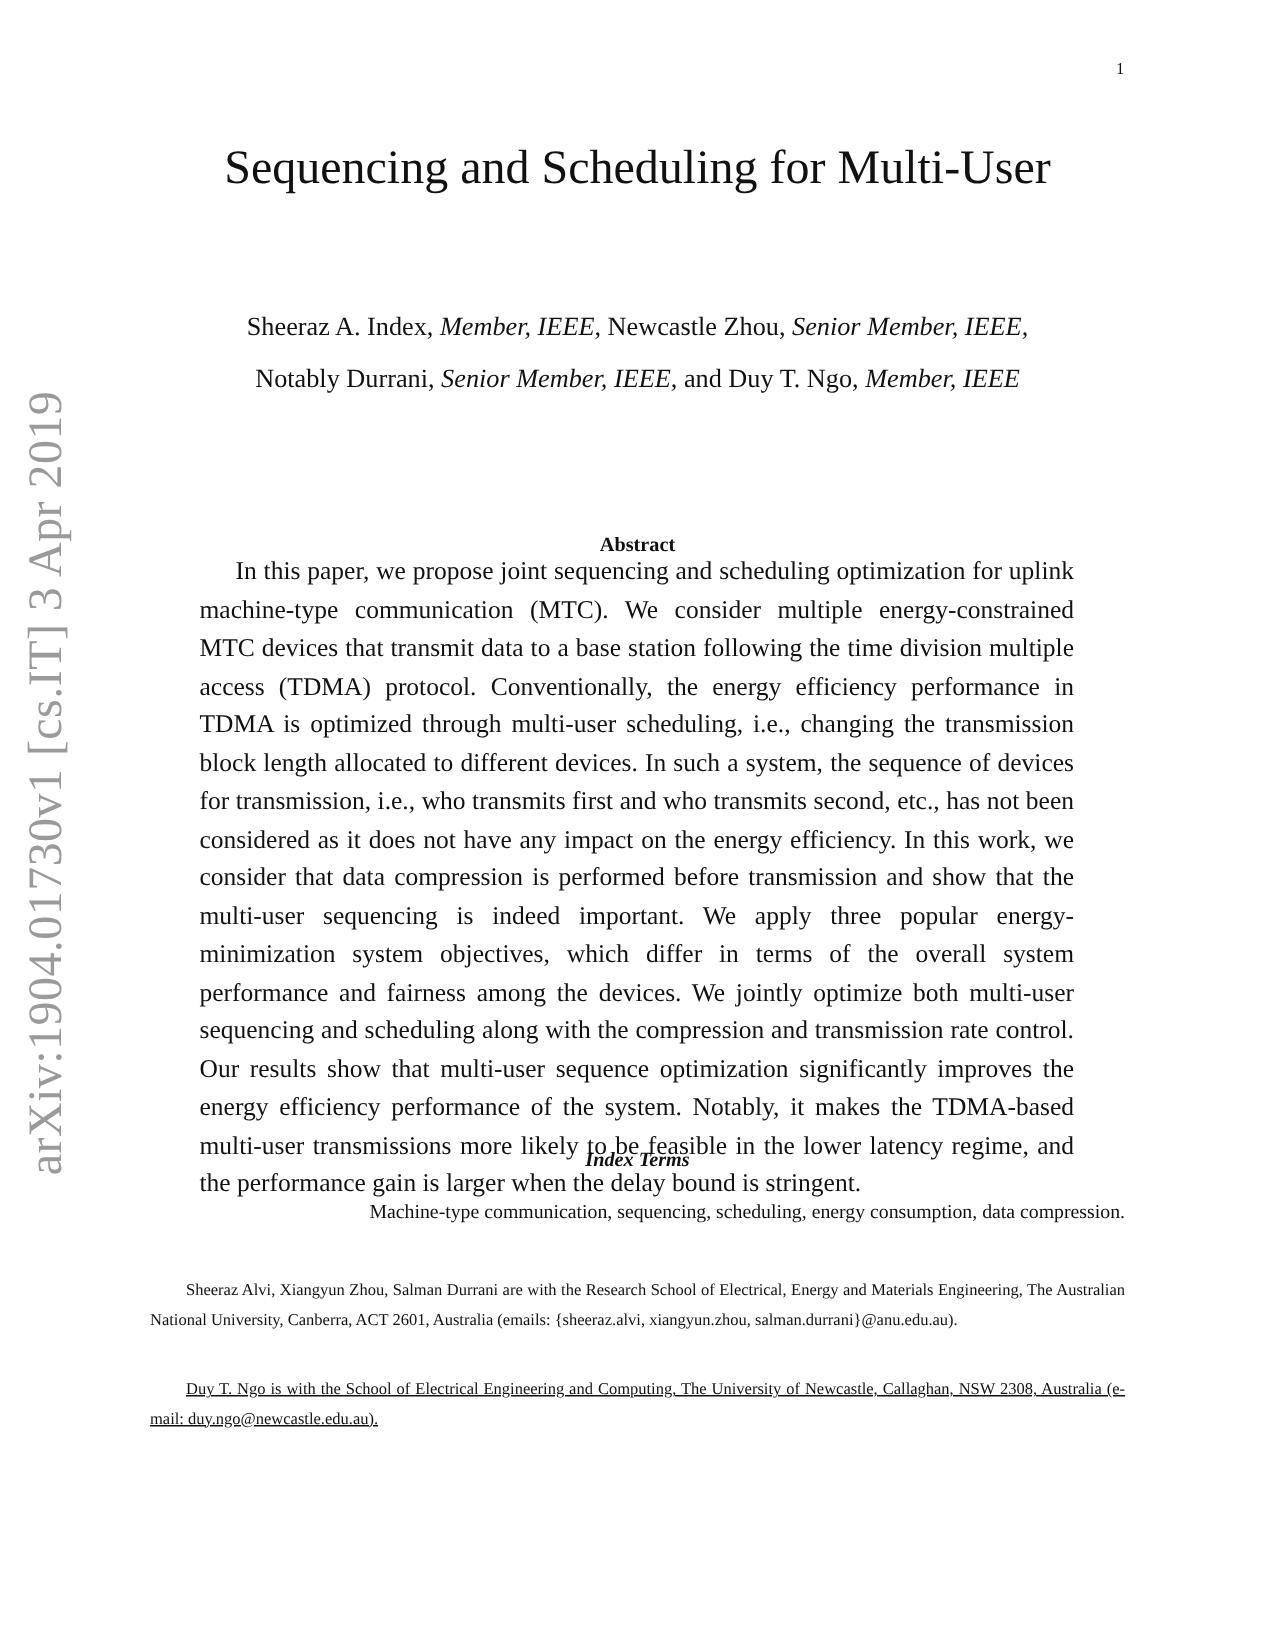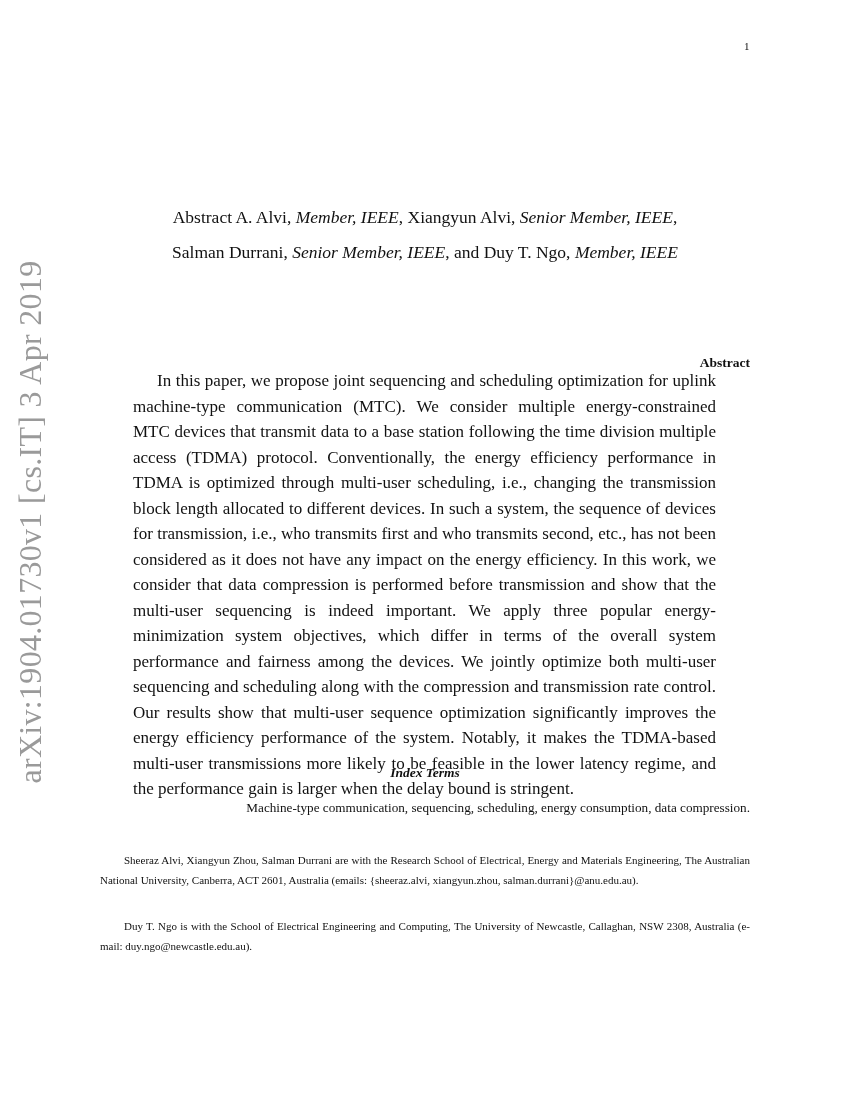--- a/index.html
+++ b/index.html
@@ -25,31 +25,32 @@
               line-height:19.5px; text-align:justify; text-indent:24px; }
 </style>
 </head>
 <body>
 
 <div class="page-num">1</div>
 
 <div class="arxiv">arXiv:1904.01730v1  [cs.IT]  3 Apr 2019</div>
 
 <div class="title">
+  <div>Sequencing and Scheduling for Multi-User</div>
 </div>
 
 <div class="authors">
   <div>
-    <span>Abstract A. Alvi, </span><i>Member, IEEE</i><span>, </span><span>Xiangyun Alvi, </span><i>Senior Member, IEEE</i><span>,</span>
+    <span>Sheeraz A. Index, </span><i>Member, IEEE</i><span>, </span><span>Newcastle Zhou, </span><i>Senior Member, IEEE</i><span>,</span>
   </div>
   <div>
-    <span>Salman Durrani, </span><i>Senior Member, IEEE</i><span>, and </span><span>Duy T. Ngo, </span><i>Member, IEEE</i>
+    <span>Notably Durrani, </span><i>Senior Member, IEEE</i><span>, and </span><span>Duy T. Ngo, </span><i>Member, IEEE</i>
   </div>
 </div>
 
-<div class="section-head" style="top:355px;text-align:right;">Abstract</div>
+<div class="section-head" style="top:355px;">Abstract</div>
 <div class="abstract-body">In this paper, we propose joint sequencing and scheduling optimization for uplink machine-type communication (MTC). We consider multiple energy-constrained MTC devices that transmit data to a base station following the time division multiple access (TDMA) protocol. Conventionally, the energy efficiency performance in TDMA is optimized through multi-user scheduling, i.e., changing the transmission block length allocated to different devices. In such a system, the sequence of devices for transmission, i.e., who transmits first and who transmits second, etc., has not been considered as it does not have any impact on the energy efficiency. In this work, we consider that data compression is performed before transmission and show that the multi-user sequencing is indeed important. We apply three popular energy-minimization system objectives, which differ in terms of the overall system performance and fairness among the devices. We jointly optimize both multi-user sequencing and scheduling along with the compression and transmission rate control. Our results show that multi-user sequence optimization significantly improves the energy efficiency performance of the system. Notably, it makes the TDMA-based multi-user transmissions more likely to be feasible in the lower latency regime, and the performance gain is larger when the delay bound is stringent.</div>
 
 <div class="section-head" style="top:765px;font-style:italic;">Index Terms</div>
 <div class="keywords">Machine-type communication, sequencing, scheduling, energy consumption, data compression.</div>
 
 <div class="footnote" style="top:851px;font-family:Liberation Serif, serif;">Sheeraz Alvi, Xiangyun Zhou, Salman Durrani are with the Research School of Electrical, Energy and Materials Engineering, The Australian National University, Canberra, ACT 2601, Australia (emails: {sheeraz.alvi, xiangyun.zhou, salman.durrani}@anu.edu.au).</div>
-<div class="footnote" style="top:917px;">Duy T. Ngo is with the School of Electrical Engineering and Computing, The University of Newcastle, Callaghan, NSW 2308, Australia (e-mail: duy.ngo@newcastle.edu.au).</div>
+<div class="footnote" style="top:917px;text-decoration:underline;">Duy T. Ngo is with the School of Electrical Engineering and Computing, The University of Newcastle, Callaghan, NSW 2308, Australia (e-mail: duy.ngo@newcastle.edu.au).</div>
 
 </body></html>

